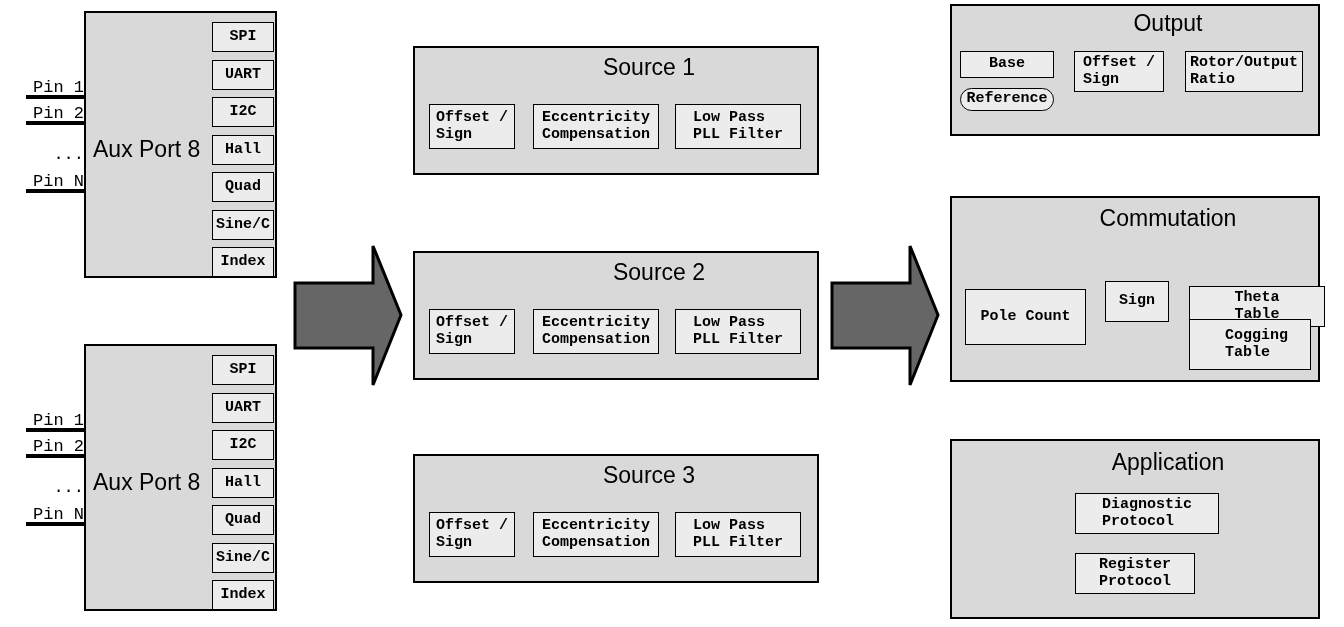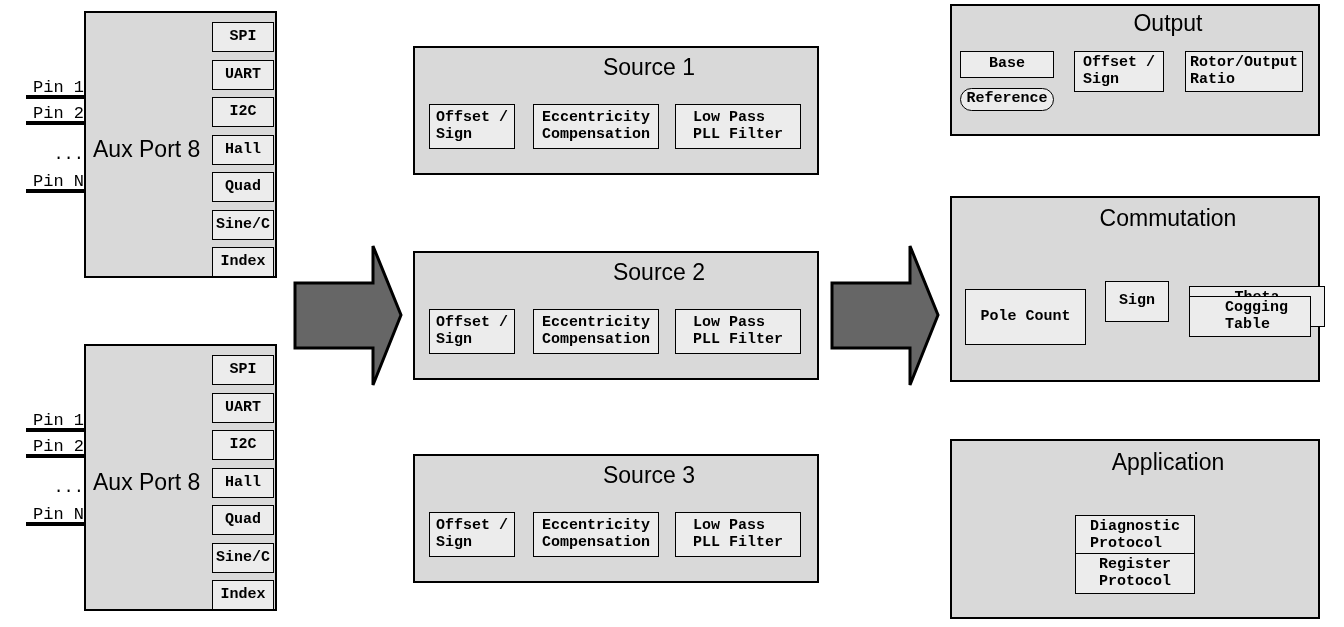--- a/index.html
+++ b/index.html
@@ -179,23 +179,23 @@
 Sign</div>
   <div class="chip" style="left:1185px; top:51px; width:118px; height:41px;">Rotor/Output
 Ratio</div>
 
   <div class="panel" style="left:950px; top:196px; width:370px; height:186px;"></div>
   <div class="panel-title" style="left:950px; top:207px; width:370px;">Commutation</div>
   <div class="chip" style="left:965px; top:289px; width:121px; height:56px;">Pole Count</div>
   <div class="chip" style="left:1105px; top:281px; width:64px; height:41px;">Sign</div>
   <div class="chip" style="left:1189px; top:250px; width:136px; height:41px;margin-top:36px;">Theta
 Table</div>
-  <div class="chip" style="left:1189px; top:296px; width:122px; height:41px;padding-left:13px;">Cogging
+  <div class="chip" style="left:1189px; top:319px; width:122px; height:51px;padding-left:13px;">Cogging
 Table</div>
 
   <div class="panel" style="left:950px; top:439px; width:370px; height:180px;"></div>
   <div class="panel-title" style="left:950px; top:451px; width:370px;">Application</div>
-  <div class="chip" style="left:1075px; top:493px; width:120px; height:41px;margin-top:22px;">Diagnostic
+  <div class="chip" style="left:1075px; top:493px; width:144px; height:41px;">Diagnostic
 Protocol</div>
   <div class="chip" style="left:1075px; top:553px; width:120px; height:41px;">Register
 Protocol</div>
 
 </div>
 
 </body></html>

